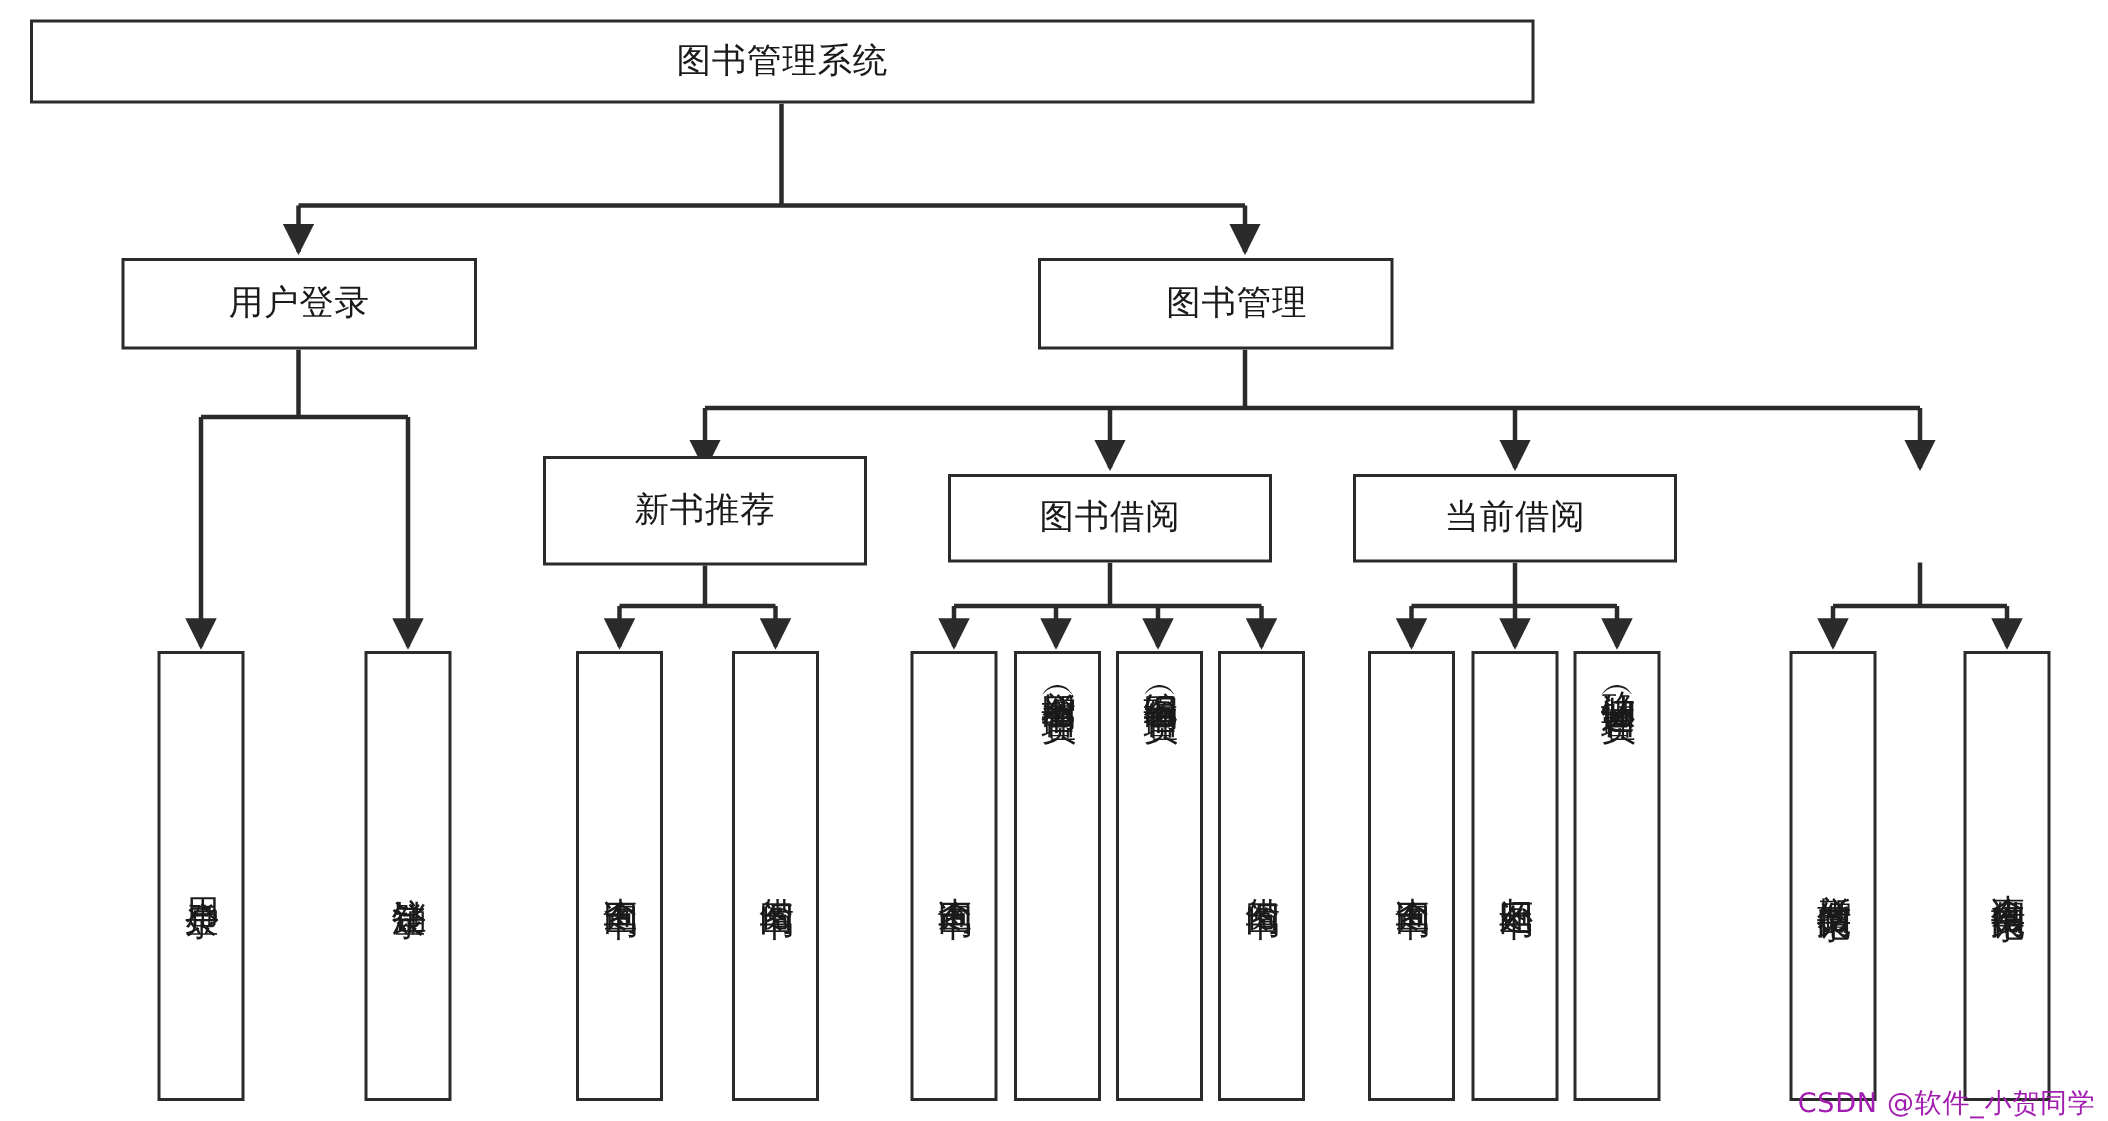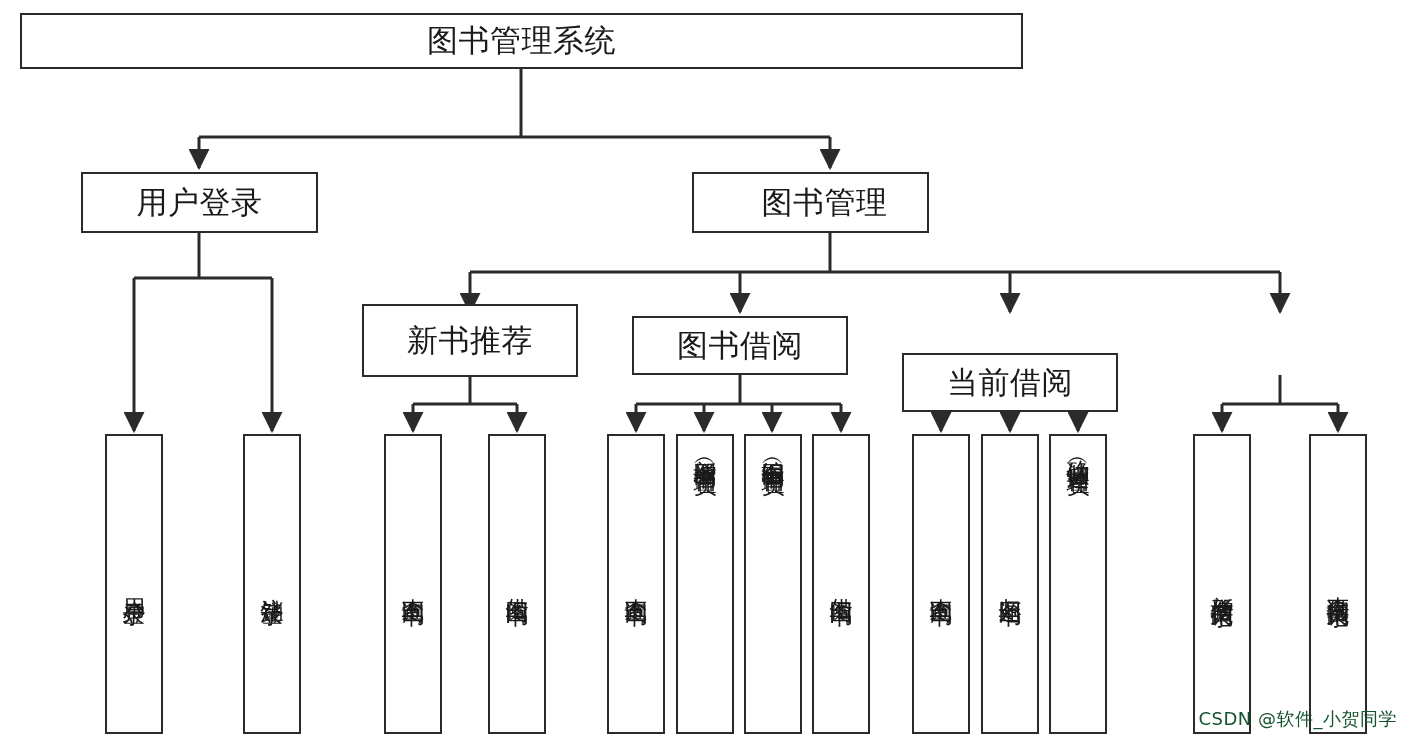--- a/index.html
+++ b/index.html
@@ -30,21 +30,21 @@
     position: absolute;
     box-sizing: border-box;
     background: #ffffff;
     border: 2px solid #2b2b2b;
     display: flex;
     align-items: center;
     justify-content: center;
     color: #1a1a1a;
   }
   .node .label-h {
-    font-size: 31px;
+    font-size: 23px;
     line-height: 1.15;
     letter-spacing: 0.5px;
     white-space: nowrap;
     text-align: center;
   }
   .node.leaf {
     align-items: flex-start;
     justify-content: center;
     padding-top: 6px;
   }
@@ -57,23 +57,23 @@
     text-align: center;
     white-space: nowrap;
   }
   .node.leaf.center-v {
     align-items: center;
     padding-top: 0;
   }
   .watermark {
     position: absolute;
     right: 8px;
-    bottom: 16px;
+    bottom: 0;
     font-size: 18px;
-    color: #14532d;
+    color: #a21caf;
     white-space: nowrap;
     letter-spacing: 0.5px;
   }
 </style>
 </head>
 <body>
 
 <div id="canvas">
 
   <svg class="wires" viewBox="0 0 1405 747" xmlns="http://www.w3.org/2000/svg">
@@ -139,21 +139,21 @@
   </div>
 
   <div class="node" style="left:362px; top:304px; width:216px; height:73px;">
     <span class="label-h">新书推荐</span>
   </div>
 
   <div class="node" style="left:632px; top:316px; width:216px; height:59px;align-items:center;">
     <span class="label-h">图书借阅</span>
   </div>
 
-  <div class="node" style="left:902px; top:316px; width:216px; height:59px;margin-top:37px;">
+  <div class="node" style="left:902px; top:316px; width:216px; height:59px;">
     <span class="label-h">当前借阅</span>
   </div>
 
 
   <div class="node leaf center-v" style="left:105px; top:434px; width:58px; height:300px;">
     <span class="label-v">用户登录</span>
   </div>
 
   <div class="node leaf center-v" style="left:243px; top:434px; width:58px; height:300px;">
     <span class="label-v">注销登录</span>

